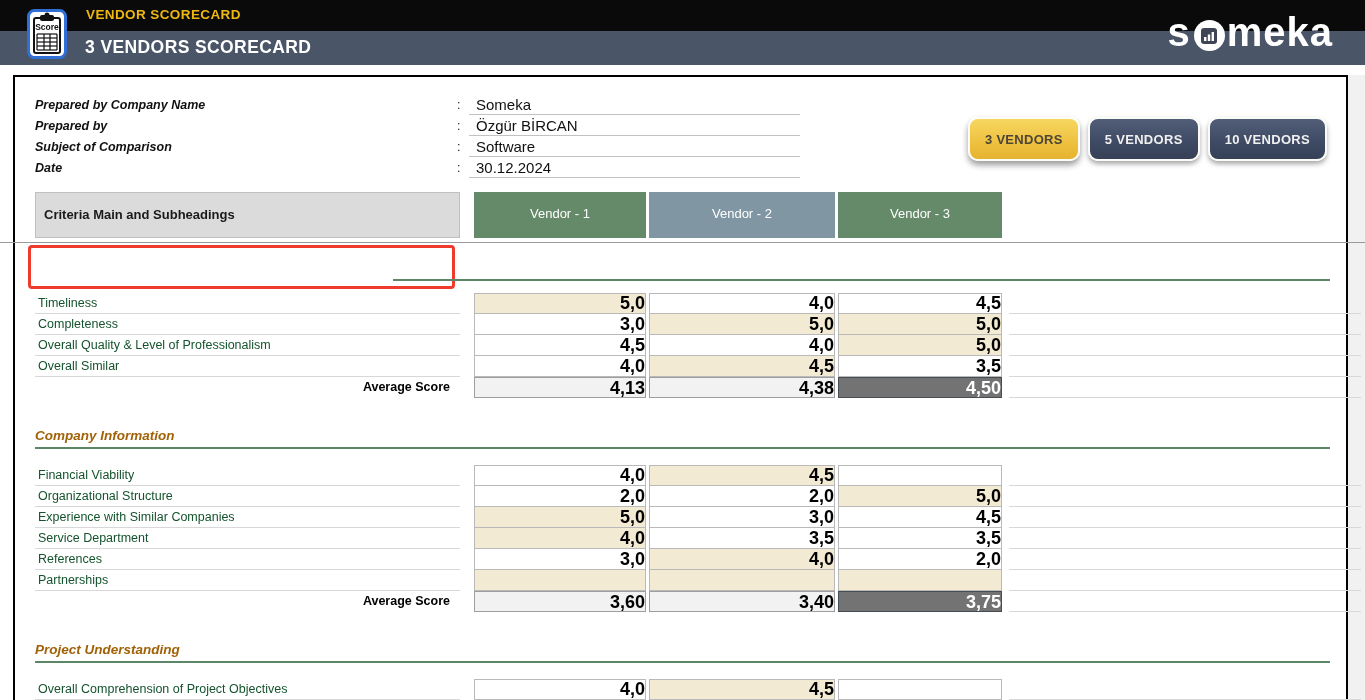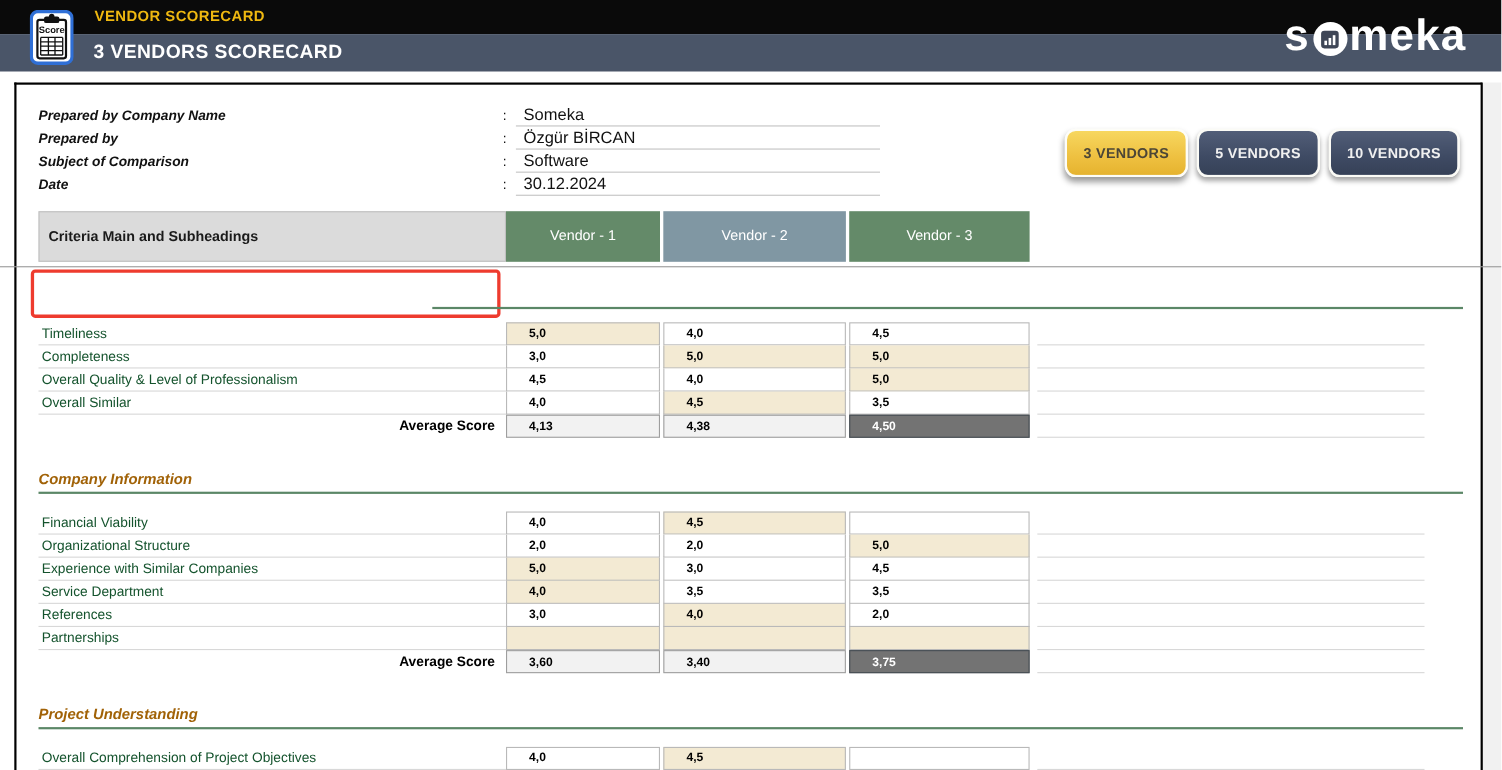--- a/index.html
+++ b/index.html
@@ -44,22 +44,22 @@
           font-family:"Liberation Sans", sans-serif; font-weight:bold; font-size:13px;
           letter-spacing:.3px; box-shadow:0 3px 5px rgba(0,0,0,.35); cursor:pointer; }
   .vbtn.active { background:linear-gradient(180deg,#f7d75f 0%,#eec040 60%,#e5b32f 100%);
                  color:#4c4636; border-color:#fdfdf8; box-shadow:0 4px 6px rgba(0,0,0,.4); }
   .vbtn.inactive { background:linear-gradient(180deg,#525e78 0%,#3e4a63 60%,#364157 100%);
                    color:#f0f0f0; }
 
   
   .cols { display:flex; }
   .c-label { margin-left:35px; width:425px; }
-  .c-v1 { margin-left:0;  width:140px; }
-  .c-v2 { margin-left:3px;  width:166px; }
+  .c-v1 { margin-left:14px;  width:172px; }
+  .c-v2 { margin-left:3px;  width:186px; }
   .c-v3 { margin-left:3px;  width:164px; }
   .c-note { margin-left:7px; width:352px; }
 
   
   .thead { position:absolute; left:0; top:192px; height:46px; width:1365px; }
   .th { height:46px; line-height:44px; font-size:13px; }
   .th-gray { background:#dbdbdb; border:1px solid #c0c0c0; font-weight:bold; color:#1a1a1a; padding-left:8px; }
   .th-vendor { color:#fff; text-align:center; }
 
   
@@ -77,22 +77,22 @@
 
   .sec-head { margin-top:28px; }
   .sec-title { margin-left:35px; font-weight:bold; font-style:italic; font-size:13.5px;
                color:#a16207; height:20px; line-height:20px; }
   .sec-underline { margin-left:35px; width:1295px; height:2px; background:#5b8767; margin-top:1px; }
   .sec-gap { height:16px; }
 
   .row { height:21px; }
   .cell-label { font-size:12.5px; color:#14532d; line-height:20px; padding-left:3px;
                 border-bottom:1px solid #d8d8d8; height:21px; }
-  .cell-val { height:21px; border:1px solid #b9b9b9; background:#fff; text-align:left;
-              font-size:11px; font-weight:600; color:#000; line-height:19px;padding-left:20px; }
+  .cell-val { height:21px; border:1px solid #b9b9b9; background:#fff; text-align:right;
+              font-size:18px; font-weight:600; color:#000; line-height:19px; }
   .row + .row .cell-val { border-top:0; line-height:20px; }
   .cell-val.hl { background:#f3ead3; }
   .cell-note { height:21px; border-bottom:1px solid #d8d8d8; }
 
   .row.avg .cell-label { font-weight:bold; color:#000; text-align:right; padding-right:10px;
                          border-bottom:none; }
   .row.avg .cell-val { background:#f2f2f2; border:1px solid #9e9e9e; font-weight:bold; }
   .row.avg .cell-val.winner { background:#737373; border-color:#464e54; color:#fff; }
 </style>
 </head>

